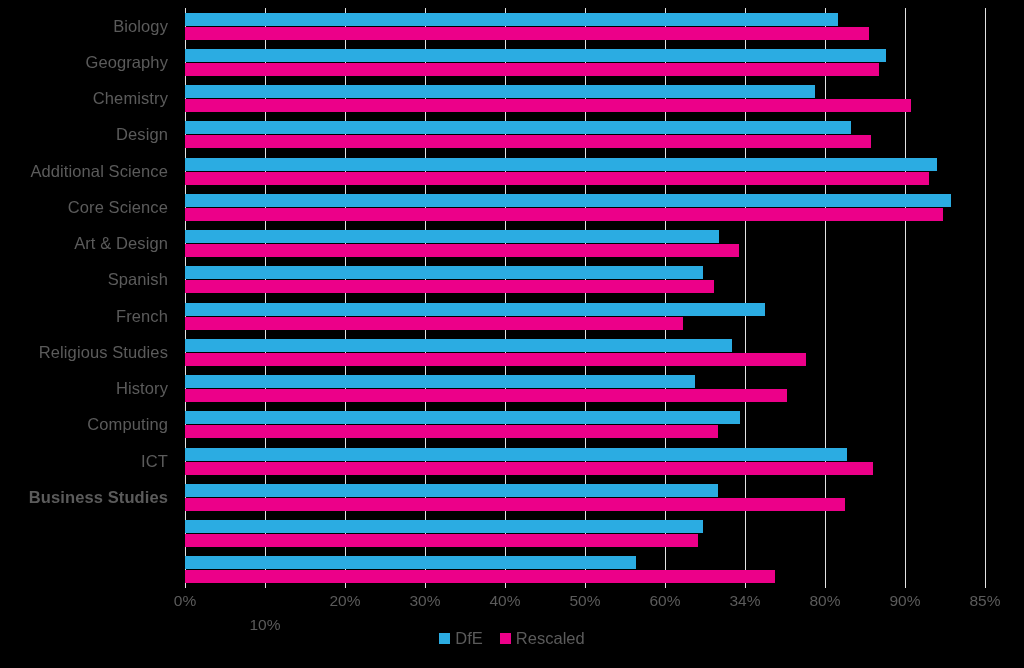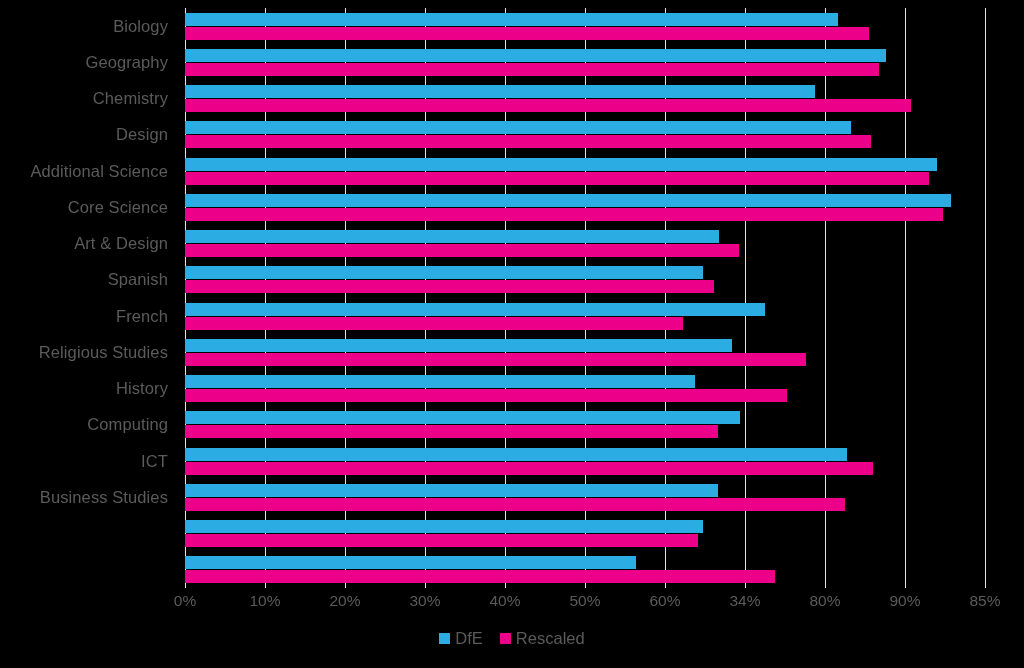--- a/index.html
+++ b/index.html
@@ -131,21 +131,21 @@
       <div class="y-label" style="height: 36.25px; color: rgb(91, 91, 91);">Design</div>
       <div class="y-label" style="height: 36.25px; color: rgb(91, 91, 91);">Additional Science</div>
       <div class="y-label" style="height: 36.25px; color: rgb(91, 91, 91);">Core Science</div>
       <div class="y-label" style="height: 36.25px; color: rgb(91, 91, 91);">Art &amp; Design</div>
       <div class="y-label" style="height: 36.25px; color: rgb(91, 91, 91);">Spanish</div>
       <div class="y-label" style="height: 36.25px; color: rgb(91, 91, 91);">French</div>
       <div class="y-label" style="height: 36.25px; color: rgb(91, 91, 91);">Religious Studies</div>
       <div class="y-label" style="height: 36.25px; color: rgb(91, 91, 91);">History</div>
       <div class="y-label" style="height: 36.25px; color: rgb(91, 91, 91);">Computing</div>
       <div class="y-label" style="height: 36.25px; color: rgb(91, 91, 91);">ICT</div>
-      <div class="y-label" style="height: 36.25px; color: rgb(91, 91, 91);">Business Studies</div>
+      <div class="y-label" style="height: 36.25px; color: rgb(91, 91, 91); font-weight: bold;">Business Studies</div>
     </div>
 
   <div id="plot-area">
     <div id="gridlines">
         <div class="gridline axis-origin" style="left: 0%; background: rgb(227, 227, 227);"></div>
         <div class="gridline" style="left: 10%; background: rgb(227, 227, 227);"></div>
         <div class="gridline" style="left: 20%; background: rgb(227, 227, 227);"></div>
         <div class="gridline" style="left: 30%; background: rgb(227, 227, 227);"></div>
         <div class="gridline" style="left: 40%; background: rgb(227, 227, 227);"></div>
         <div class="gridline" style="left: 50%; background: rgb(227, 227, 227);"></div>
@@ -218,21 +218,21 @@
         </div>
         <div class="cat-row" style="height: 36.25px;">
           <div class="bar dfe" title="Business Studies — DfE: 56.4%" style="width: 56.4%; background: rgb(43, 172, 226);"></div>
           <div class="bar rescaled" title="Business Studies — Rescaled: 73.8%" style="width: 73.8%; background: rgb(236, 0, 137);"></div>
         </div>
       </div>
   </div>
 
   <div id="x-labels">
       <div class="x-label" style="left: 0%; color: rgb(91, 91, 91);">0%</div>
-      <div class="x-label" style="left: 10%; color: rgb(91, 91, 91);">10%</div>
+      <div class="x-label" style="left: 10%; color: rgb(91, 91, 91); margin-top: 24px;">10%</div>
       <div class="x-label" style="left: 20%; color: rgb(91, 91, 91);">20%</div>
       <div class="x-label" style="left: 30%; color: rgb(91, 91, 91);">30%</div>
       <div class="x-label" style="left: 40%; color: rgb(91, 91, 91);">40%</div>
       <div class="x-label" style="left: 50%; color: rgb(91, 91, 91);">50%</div>
       <div class="x-label" style="left: 60%; color: rgb(91, 91, 91);">60%</div>
       <div class="x-label" style="left: 70%; color: rgb(91, 91, 91);">34%</div>
       <div class="x-label" style="left: 80%; color: rgb(91, 91, 91);">80%</div>
       <div class="x-label" style="left: 90%; color: rgb(91, 91, 91);">90%</div>
       <div class="x-label" style="left: 100%; color: rgb(91, 91, 91);">85%</div>
     </div>

